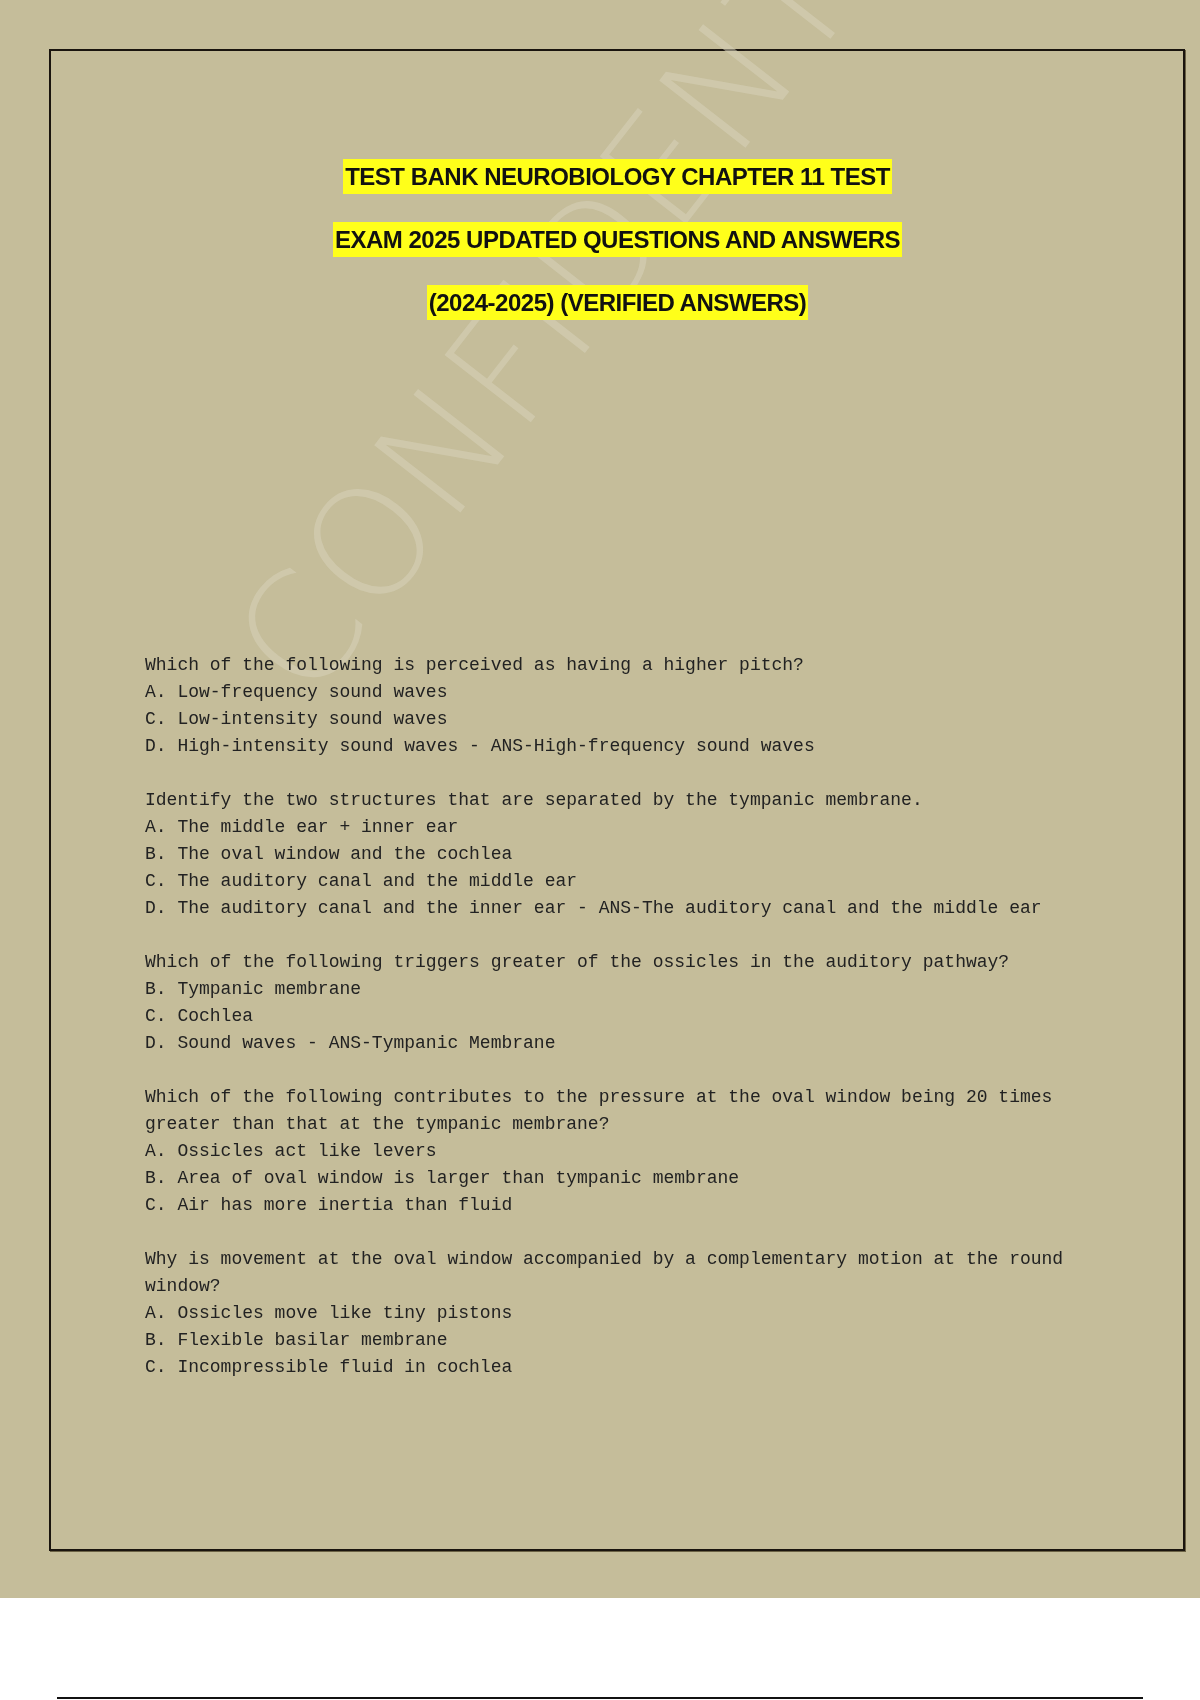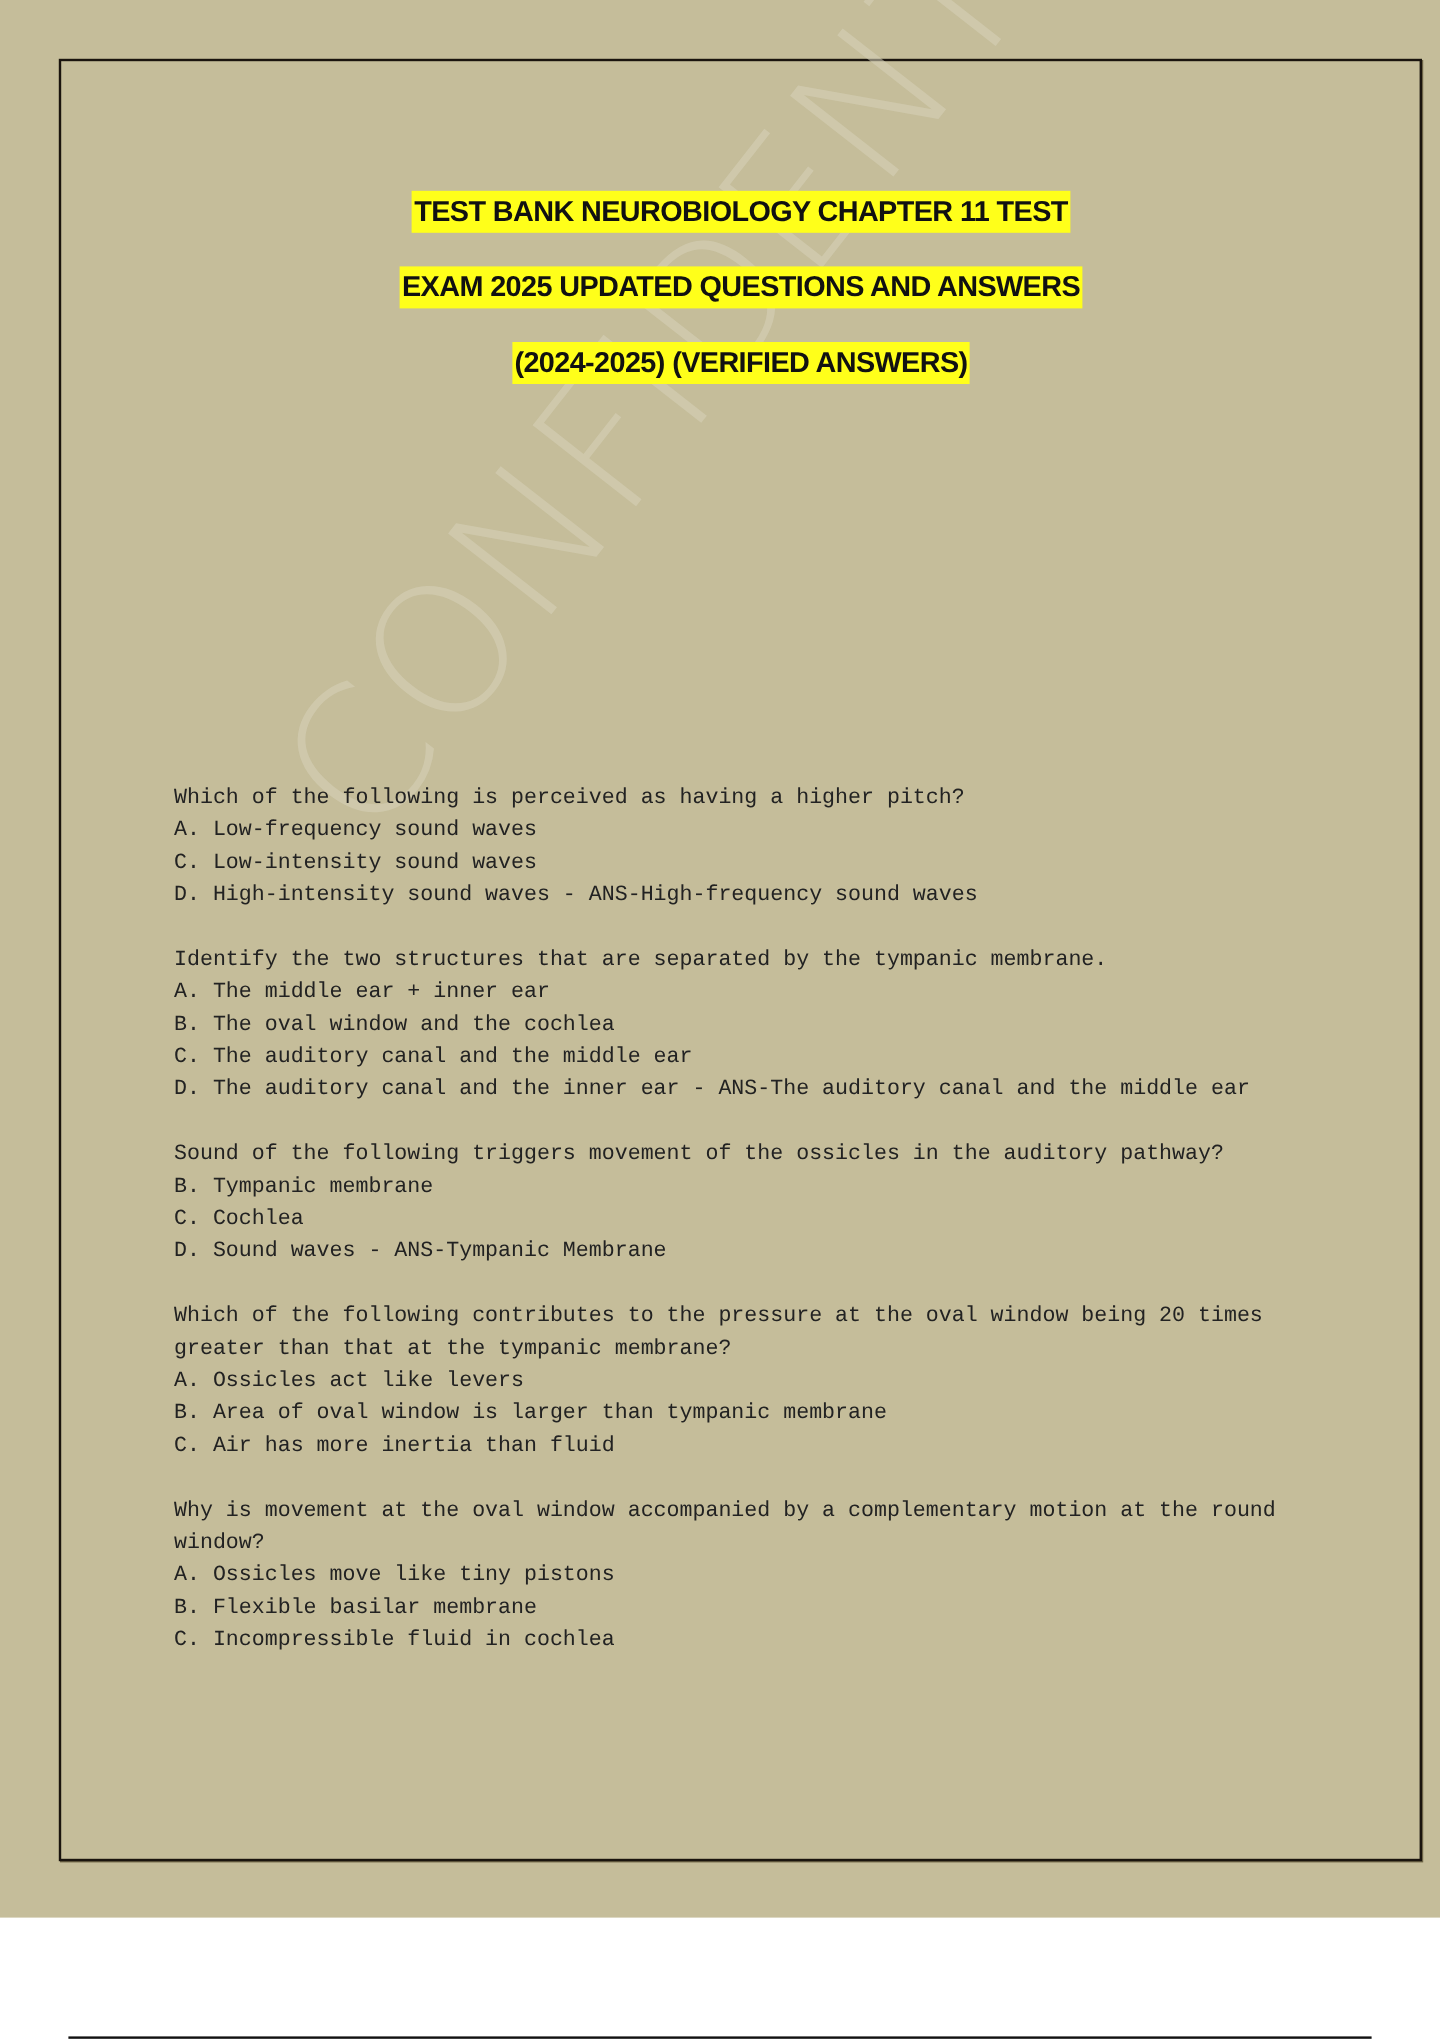--- a/index.html
+++ b/index.html
@@ -71,21 +71,21 @@
     <p>D. High-intensity sound waves - ANS-High-frequency sound waves</p>
   </div>
   <div class="q">
     <p>Identify the two structures that are separated by the tympanic membrane.</p>
     <p>A. The middle ear + inner ear</p>
     <p>B. The oval window and the cochlea</p>
     <p>C. The auditory canal and the middle ear</p>
     <p>D. The auditory canal and the inner ear - ANS-The auditory canal and the middle ear</p>
   </div>
   <div class="q">
-    <p>Sound of the following triggers movement of the ossicles in the auditory pathway?</p>
+    <p>Which of the following triggers greater of the ossicles in the auditory pathway?</p>
     <p>B. Tympanic membrane</p>
     <p>C. Cochlea</p>
     <p>D. Sound waves - ANS-Tympanic Membrane</p>
   </div>
   <div class="q">
     <p>Which of the following contributes to the pressure at the oval window being 20 times greater than that at the tympanic membrane?</p>
     <p>A. Ossicles act like levers</p>
     <p>B. Area of oval window is larger than tympanic membrane</p>
     <p>C. Air has more inertia than fluid</p>
   </div>

